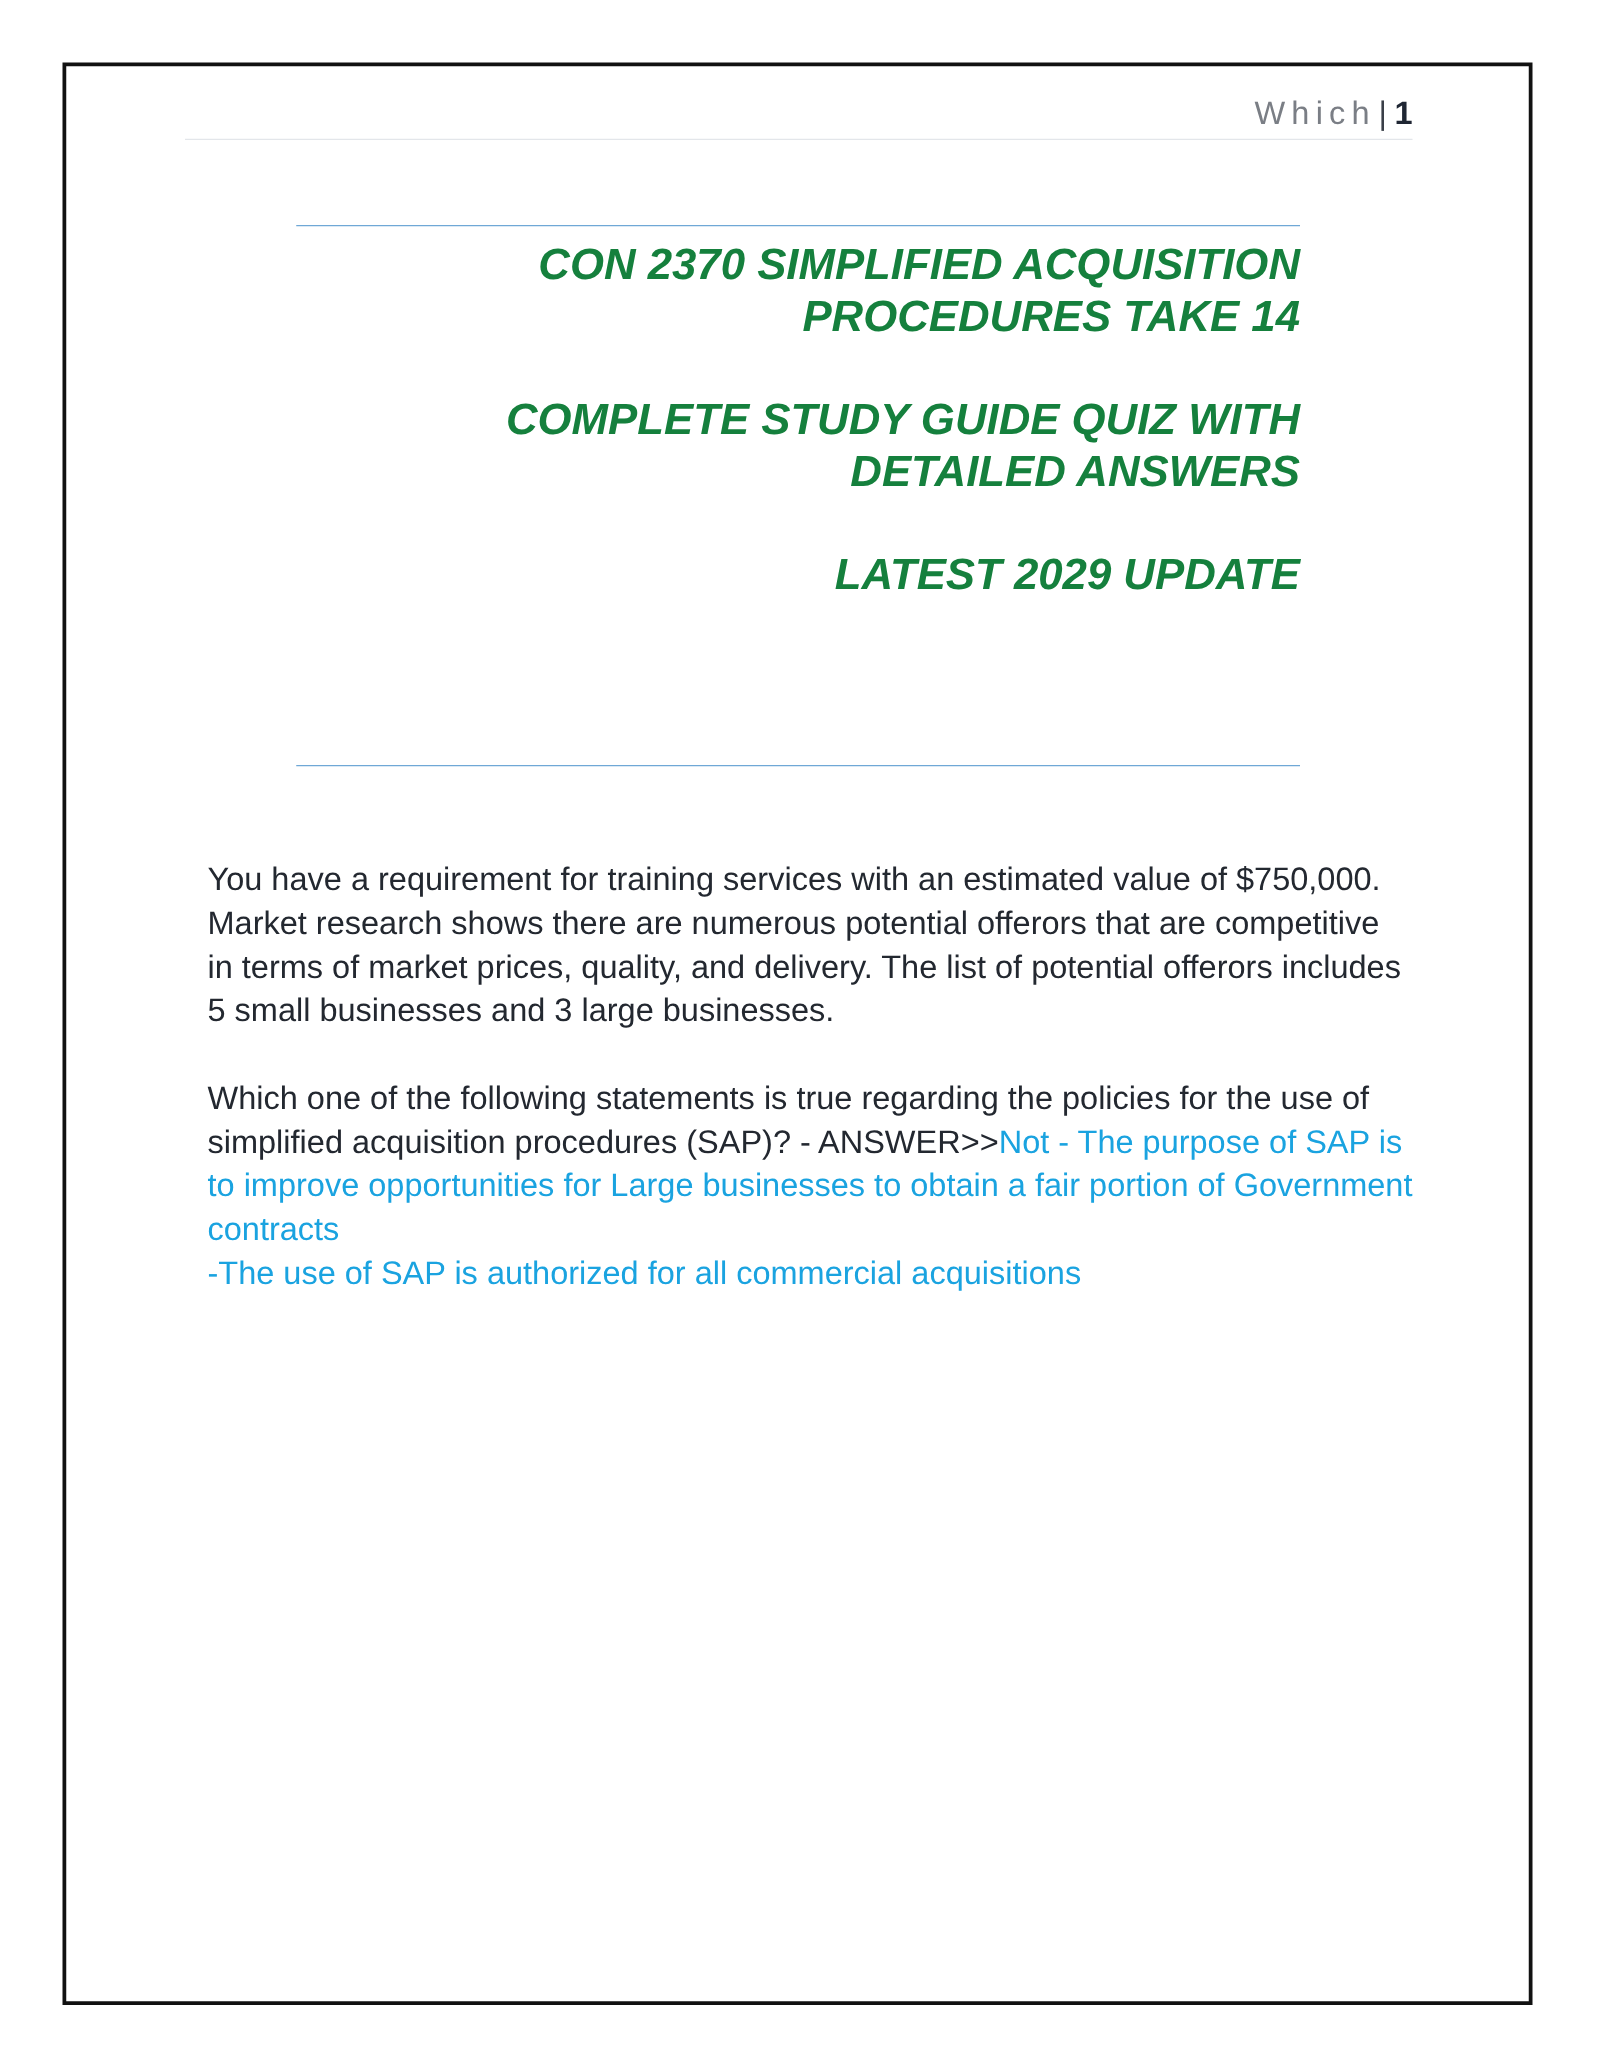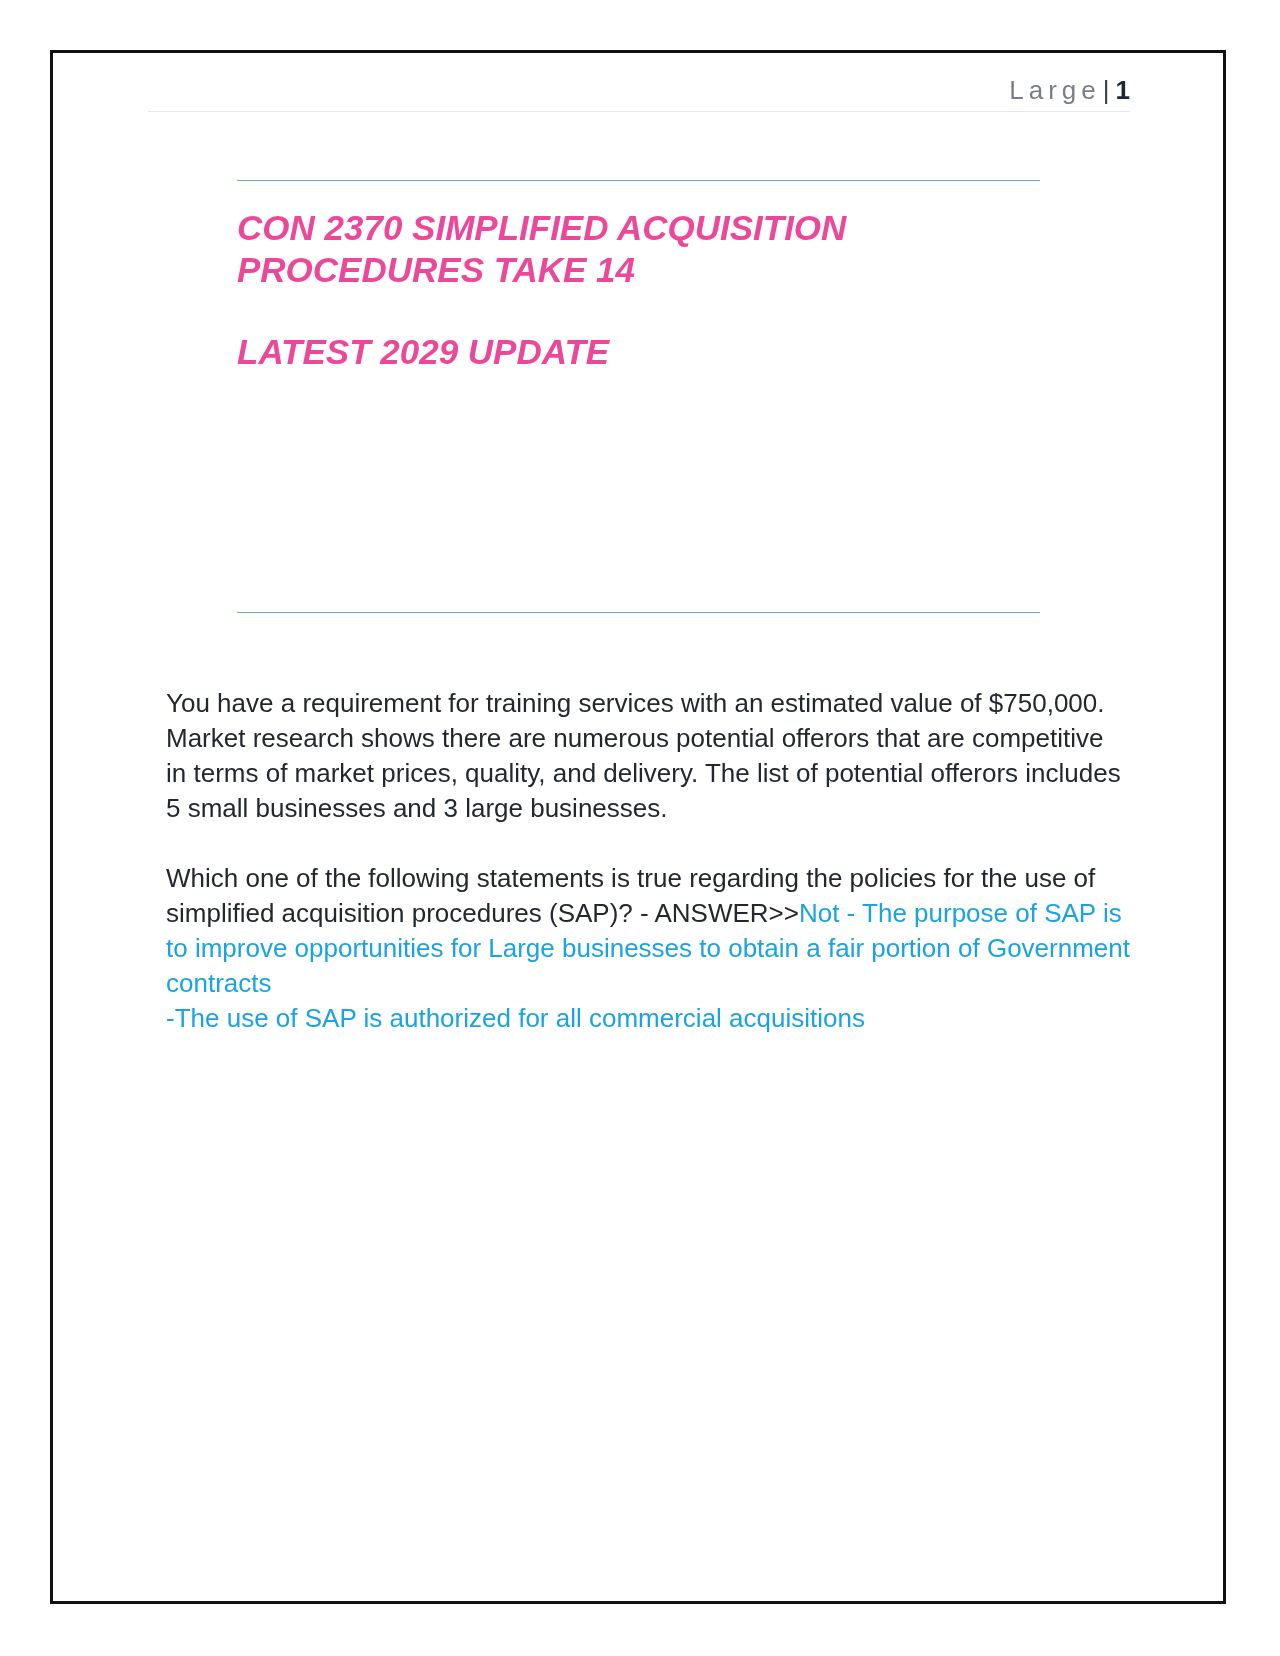--- a/index.html
+++ b/index.html
@@ -11,45 +11,46 @@
     .header {
       position: absolute; left: 148px; top: 75px; width: 982px; height: 36px;
       border-bottom: 1px solid #e3e6ea;
       text-align: right; font-size: 26px; color: #7a7e85;
     }
     .header .lbl { letter-spacing: 5px; }
     .header .sep { color: #3a3f48; margin: 0 6px 0 2px; }
     .header .num { font-weight: bold; color: #1f2633; }
     .rule { position: absolute; left: 237px; width: 803px; height: 0; border-top: 1.5px solid #6fa8d6; }
     .title-block {
-      position: absolute; left: 237px; top: 207px; width: 803px; text-align: left;
-      color: #ec4899; font-weight: bold; font-style: italic; font-size: 35px; line-height: 42px;
+      position: absolute; left: 237px; top: 191px; width: 803px; text-align: right;
+      color: #15803d; font-weight: bold; font-style: italic; font-size: 35px; line-height: 42px;
     }
     .title-block .t { margin-bottom: 40px; }
     .title-block .t:last-child { margin-bottom: 0; }
     .body {
       position: absolute; left: 150px; top: 686px; width: 980px;
       font-size: 26px; line-height: 35px; color: #232830;
     }
     .body p { margin: 0 0 35px 16px; }
     .ans { color: #1aa3e0; }
   </style>
 </head>
 <body>
 
 <div class="page-border"></div>
 
 <div class="header">
-  <span class="lbl">Large</span><span class="sep">|</span><span class="num">1</span>
+  <span class="lbl">Which</span><span class="sep">|</span><span class="num">1</span>
 </div>
 
 <div class="rule" style="top:180px;"></div>
 
 <div class="title-block">
   <div class="t">CON 2370 SIMPLIFIED ACQUISITION PROCEDURES TAKE 14</div>
+  <div class="t">COMPLETE STUDY GUIDE QUIZ WITH DETAILED ANSWERS</div>
   <div class="t">LATEST 2029 UPDATE</div>
 </div>
 
 <div class="rule" style="top:612px;"></div>
 
 <div class="body">
   <p>You have a requirement for training services with an estimated value of $750,000. Market research shows there are numerous potential offerors that are competitive in terms of market prices, quality, and delivery. The list of potential offerors includes 5 small businesses and 3 large businesses.</p>
   <p><span>Which one of the following statements is true regarding the policies for the use of simplified acquisition procedures (SAP)? - ANSWER&gt;&gt;</span><span class="ans">Not  - The purpose of SAP is to improve opportunities for Large businesses to obtain a fair portion of Government contracts</span><br><span class="ans">-The use of SAP is authorized for all commercial acquisitions</span></p>
 </div>
 

